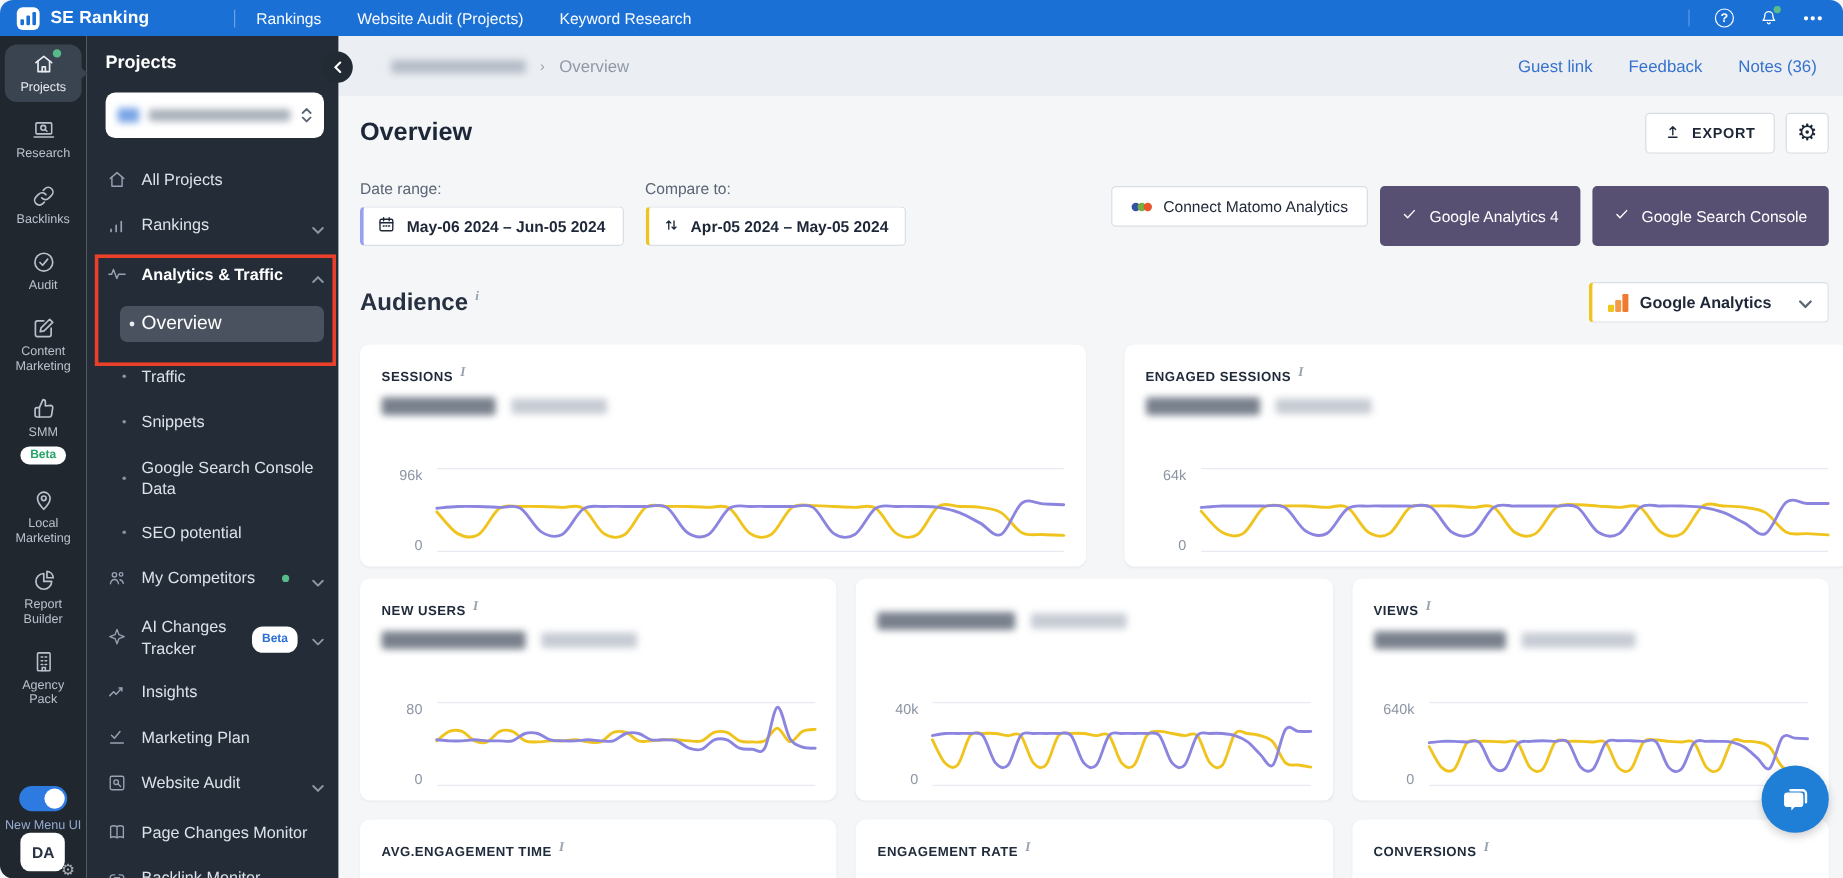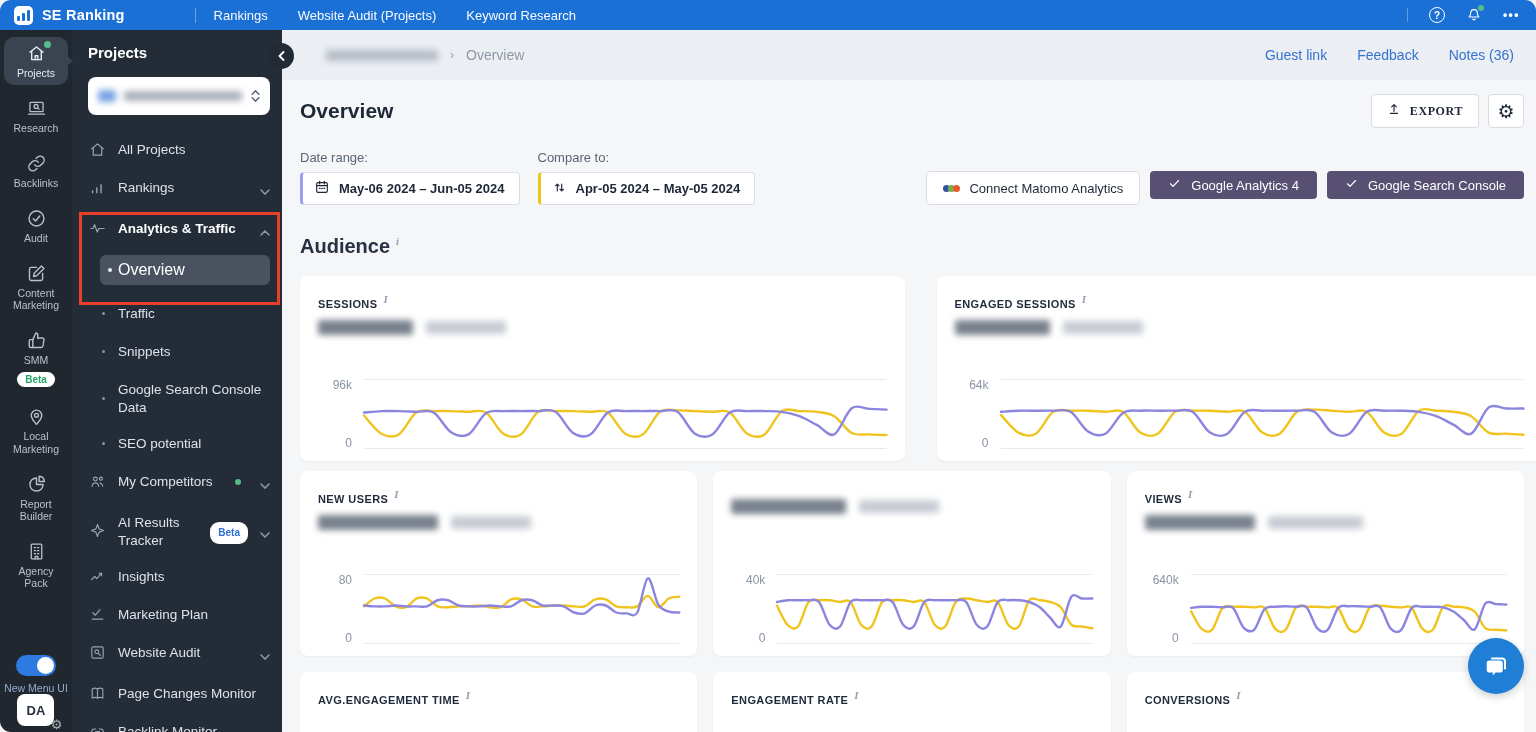--- a/index.html
+++ b/index.html
@@ -67,33 +67,33 @@
   .collapse-btn { position:absolute; left:-14px; top:13px; width:26px; height:26px; background:#222a34; border-radius:50%; color:#fff; display:flex; align-items:center; justify-content:center; cursor:pointer; z-index:25; }
   .b-crumb { width:112px; height:11px; background:#b6bdc8; }
   .crumb-sep { color:#9aa3b0; margin:0 12px; font-size:12px; }
   .crumb-cur { color:#8f98a6; font-size:14px; }
   .crumb-links { margin-left:auto; display:flex; gap:30px; font-size:14px; color:#3672cf; }
   .crumb-links span { cursor:pointer; }
 
   .content { padding:14px 12px 0 18px; position:relative; }
   .page-head { display:flex; align-items:center; margin-bottom:22px; }
   .page-title { font-size:21px; font-weight:bold; color:#1d2737; }
-  .head-actions { margin-left:auto; display:flex; gap:9px;font-family:Liberation Serif, serif; }
+  .head-actions { margin-left:auto; display:flex; gap:9px; }
   .btn-export { height:34px; background:#fff; border:1px solid #d7dce3; border-radius:4px; display:flex; align-items:center; gap:9px; padding:0 15px; font-size:12px; font-weight:bold; letter-spacing:.6px; color:#1d2737; cursor:pointer; }
   .btn-gear { width:36px; height:34px; background:#fff; border:1px solid #d7dce3; border-radius:4px; display:flex; align-items:center; justify-content:center; font-size:19px; color:#1d2737; cursor:pointer; }
 
   .filters { display:flex; align-items:flex-end; margin-bottom:30px; }
   .fgroup { margin-right:18px; }
   .flabel { font-size:13px; color:#5a6575; margin-bottom:7px; }
   .select { height:33px; background:#fff; border:1px solid #d9dee6; border-radius:4px; display:flex; align-items:center; gap:9px; padding:0 14px 0 11px; font-size:13px; font-weight:bold; color:#1d2737; cursor:pointer; }
   .accent-purple { border-left:3px solid #9aa0f0; }
   .accent-yellow { border-left:3px solid #f0c41f; }
   .connect-group { margin-left:auto; display:flex; gap:10px; }
   .btn-white { height:34px; background:#fff; border:1px solid #d9dee6; border-radius:4px; display:flex; align-items:center; gap:9px; padding:0 16px; font-size:13px; color:#1d2737; cursor:pointer; }
-  .btn-purple { height:28px; background:#575073; border-radius:4px; display:flex; align-items:center; gap:10px; padding:0 18px; font-size:13px; color:#fff; cursor:pointer; }
+  .btn-purple { height:50px; background:#575073; border-radius:4px; display:flex; align-items:center; gap:10px; padding:0 18px; font-size:13px; color:#fff; cursor:pointer; }
   .matomo-ic { display:flex; }
   .matomo-ic i { width:7px; height:7px; border-radius:50%; display:block; }
   .matomo-ic i:nth-child(1){ background:#3253a2; }
   .matomo-ic i:nth-child(2){ background:#74b13f; margin-left:-2px; }
   .matomo-ic i:nth-child(3){ background:#e8562d; margin-left:-2px; }
 
   .section-head { display:flex; align-items:center; margin-bottom:18px; }
   .section-title { font-size:20px; font-weight:bold; color:#273142; }
   .sup-i { font-family:"Liberation Serif", serif; font-style:italic; font-size:11px; color:#98a1ae; vertical-align:super; margin-left:6px; }
   .ga-select { margin-left:auto; height:34px; background:#fff; border:1px solid #d9dee6; border-left:3px solid #f0c41f; border-radius:4px; display:flex; align-items:center; gap:10px; padding:0 13px; font-size:13.5px; font-weight:bold; color:#1d2737; cursor:pointer; min-width:200px; }
@@ -336,21 +336,21 @@
         <span class="chev"><svg width="10" height="6" viewBox="0 0 10 6" fill="none" stroke="currentColor" stroke-width="1.6" stroke-linecap="round">
               <path d="M1 1l4 4 4-4"></path>
             </svg></span>
       </div>
       <div class="sb-item" style="margin-bottom:18px;">
         <span class="sic" style="padding-top:8px;">
             <svg width="17" height="17" viewBox="0 0 24 24" fill="none" stroke="currentColor" stroke-width="1.6" stroke-linejoin="round">
               <path d="M12 3.5l2.3 6.2 6.2 2.3-6.2 2.3L12 20.5l-2.3-6.2-6.2-2.3 6.2-2.3z"></path>
             </svg>
           </span>
-        <span style="width:74px">AI Results Tracker</span>
+        <span style="width:74px">AI Changes Tracker</span>
         <span class="ai-badge">Beta</span>
         <span class="chev" style="padding-top:11px;"><svg width="10" height="6" viewBox="0 0 10 6" fill="none" stroke="currentColor" stroke-width="1.6" stroke-linecap="round">
               <path d="M1 1l4 4 4-4"></path>
             </svg></span>
       </div>
       <div class="sb-item">
         <span class="sic">
             <svg width="17" height="17" viewBox="0 0 24 24" fill="none" stroke="currentColor" stroke-width="1.7" stroke-linecap="round" stroke-linejoin="round">
               <path d="M3.5 16.5l4.5-4.5 3 3 6.5-7.5"></path>
               <path d="M14.3 7.5h3.4V11"></path>
@@ -475,20 +475,31 @@
             <span><svg width="13" height="13" viewBox="0 0 24 24" fill="none" stroke="#fff" stroke-width="2.2" stroke-linecap="round" stroke-linejoin="round">
                   <path d="M4.5 12.5l4.8 4.8L19.5 6.5"></path>
                 </svg></span>
             <span>Google Search Console</span>
           </div>
         </div>
       </div>
 
       <div class="section-head">
         <span class="section-title"><span>Audience</span><span class="sup-i">i</span></span>
+        <div class="ga-select">
+          <span class="ga-ic">
+              <i></i>
+              <i></i>
+              <i></i>
+            </span>
+          <span>Google Analytics</span>
+          <span class="chev"><svg width="11" height="7" viewBox="0 0 10 6" fill="none" stroke="currentColor" stroke-width="1.7" stroke-linecap="round">
+                <path d="M1 1l4 4 4-4"></path>
+              </svg></span>
+        </div>
       </div>
 
       <div class="row1">
         <div class="card">
           <div class="card-title"><span>SESSIONS</span><span class="sup-i">i</span></div>
           <div class="vals">
               <span class="blur b-val1"></span>
               <span class="blur b-val2"></span>
             </div>
           <div class="chart-wrap">

